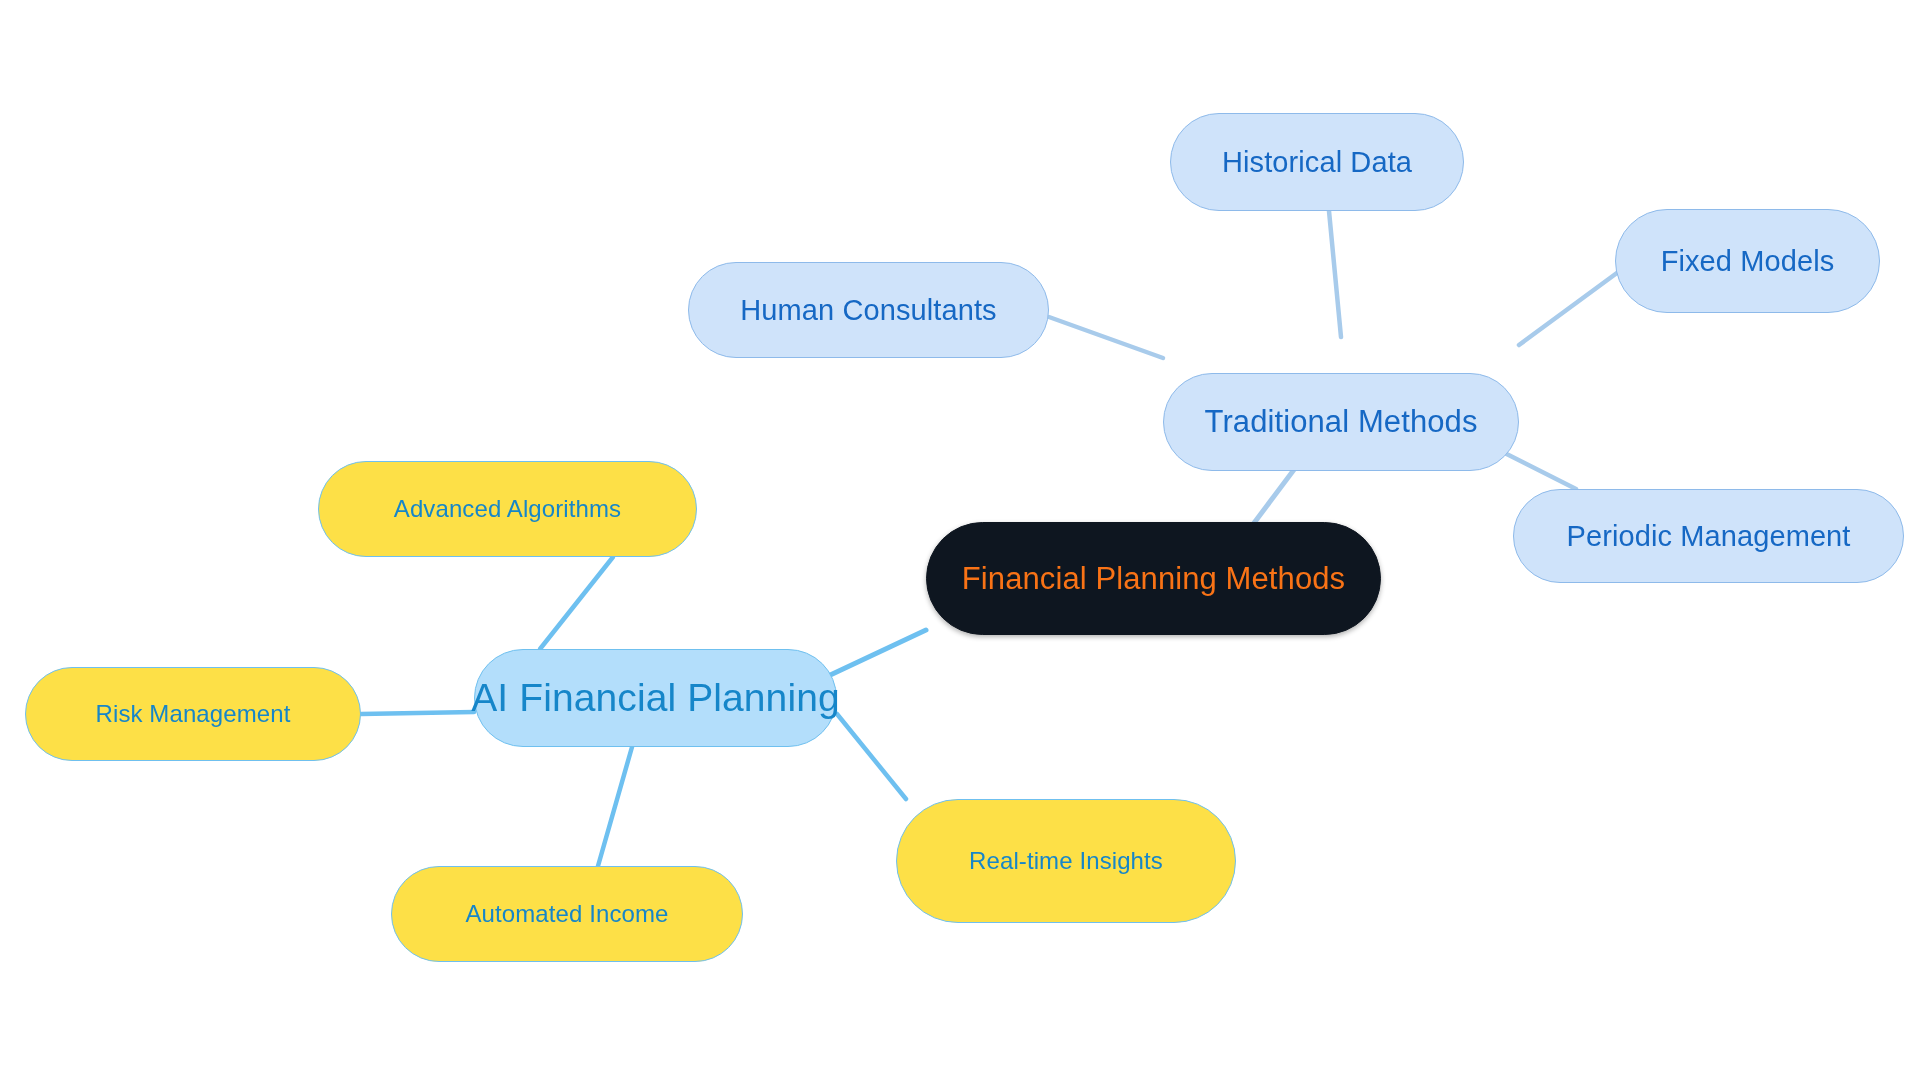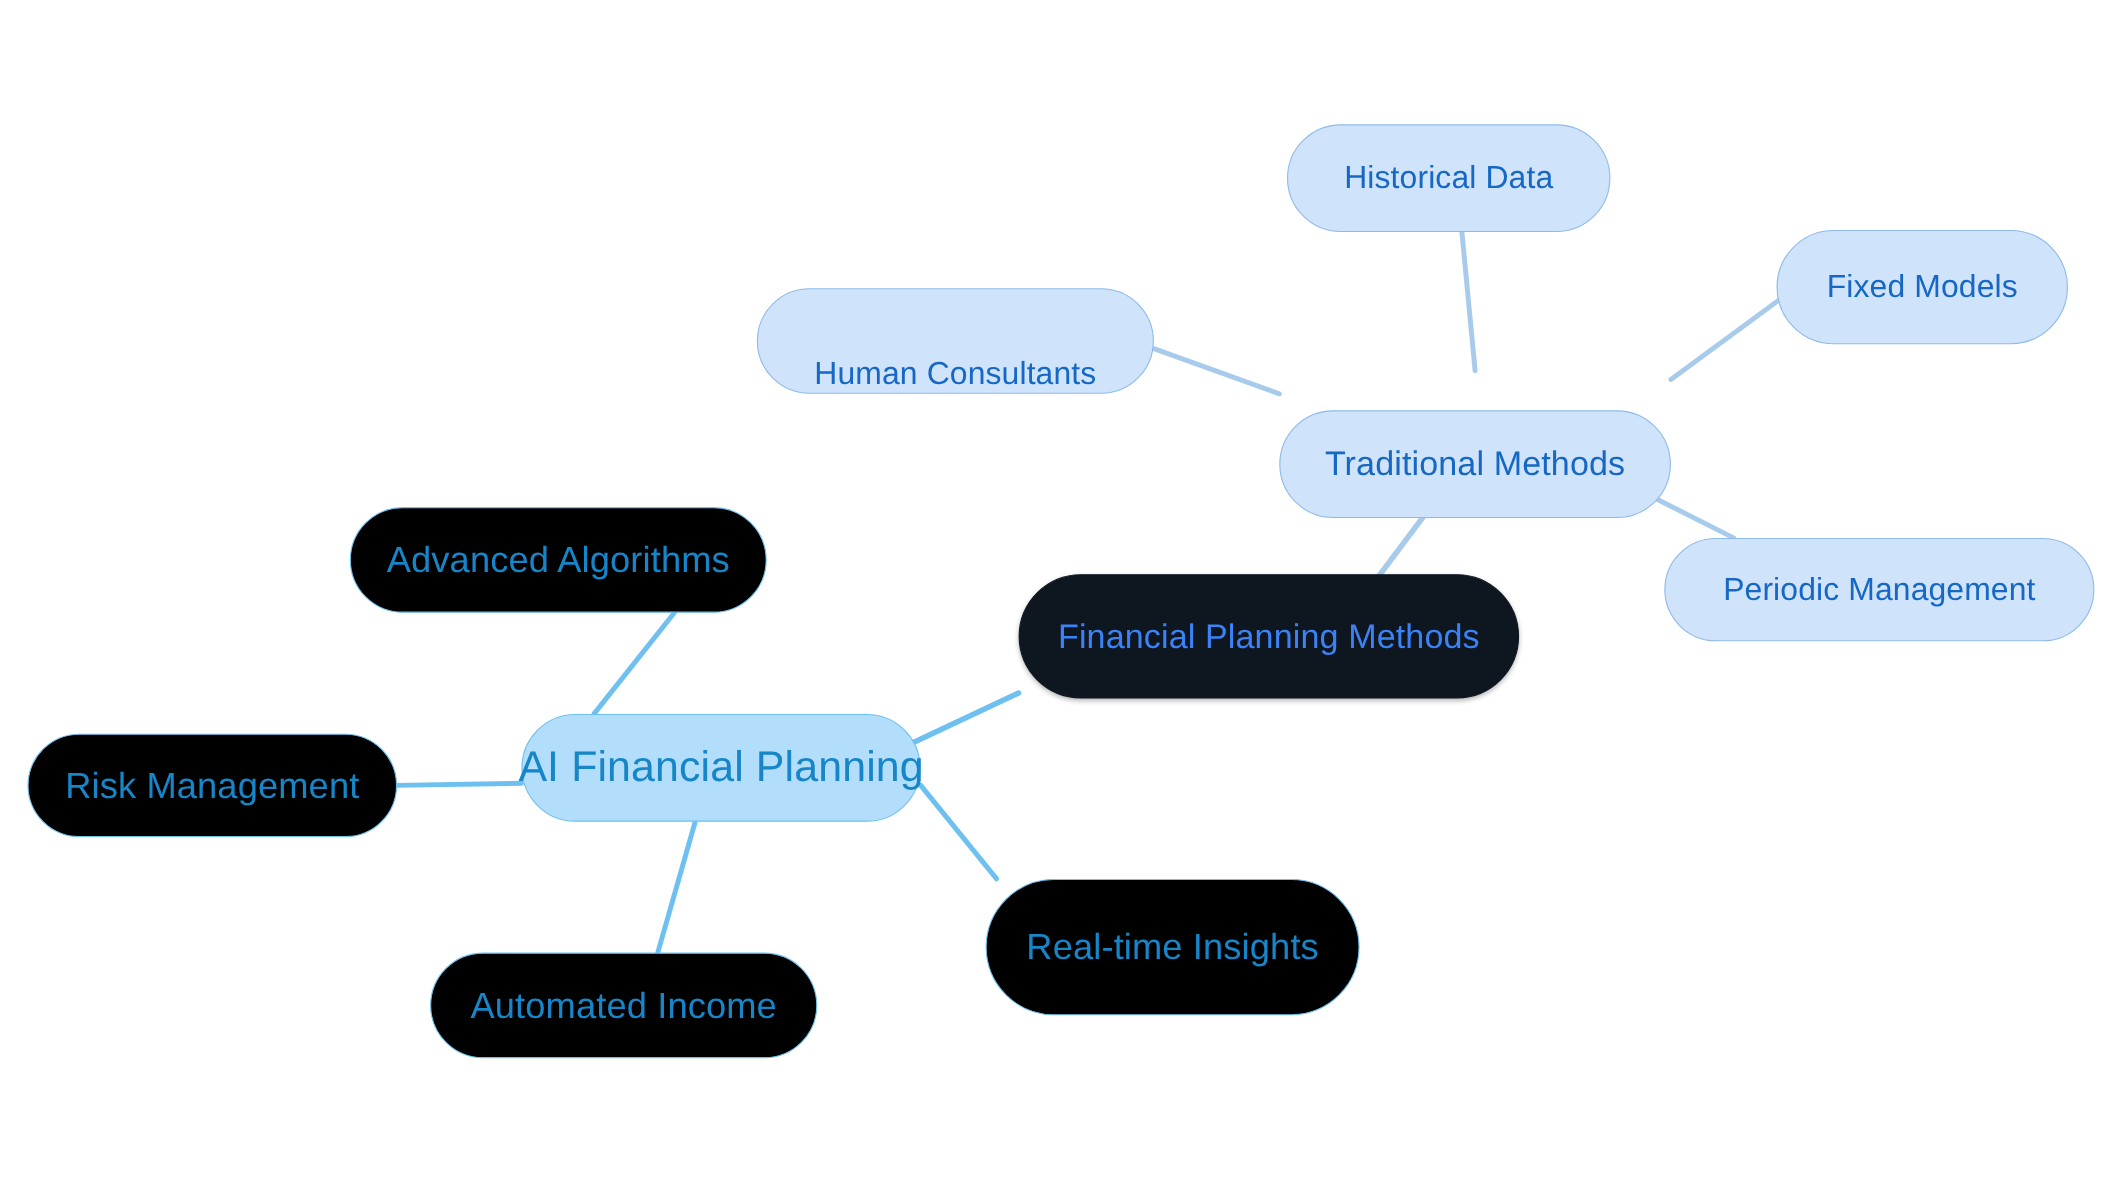--- a/index.html
+++ b/index.html
@@ -32,21 +32,21 @@
     box-sizing: border-box;
     display: flex;
     align-items: center;
     justify-content: center;
     border-radius: 999px;
     white-space: nowrap;
     letter-spacing: 0.1px;
   }
   .node-root {
     background: #0e1620;
-    color: #3b82f6;
+    color: #f97316;
     border: 1px solid #0e1620;
     font-size: 31px;
     box-shadow: 0 2px 5px rgba(0,0,0,0.30);
   }
   .node-branch-trad {
     background: #cfe3fa;
     border: 1.6px solid #8ebaea;
     color: #1668c4;
     font-size: 31px;
   }
@@ -56,24 +56,24 @@
     color: #1668c4;
     font-size: 29px;
   }
   .node-branch-ai {
     background: #b3defb;
     border: 1.6px solid #6fc0ef;
     color: #1686c9;
     font-size: 39px;
   }
   .node-leaf-ai {
-    background: #000000;
+    background: #fde047;
     border: 1.6px solid #6fc0ef;
     color: #1686c9;
-    font-size: 33px;
+    font-size: 24px;
   }
 </style>
 </head>
 <body>
 
 <div id="mindmap-canvas">
 
   <svg class="edges" viewBox="0 0 1920 1083" preserveAspectRatio="none" aria-hidden="true">
       <line x1="1230" y1="555" x2="1320" y2="435" stroke="#a8cbeb" stroke-width="5" stroke-linecap="round"></line>
       <line x1="1341" y1="337" x2="1329" y2="211" stroke="#a8cbeb" stroke-width="4.5" stroke-linecap="round"></line>
@@ -87,21 +87,21 @@
       <line x1="837" y1="714" x2="906" y2="799" stroke="#6ec0f0" stroke-width="4.5" stroke-linecap="round"></line>
     </svg>
 
   <div id="node-layer">
       <div class="node node-leaf-trad" style="left: 1170px; top: 113px; width: 294px; height: 98px;">
         <span>Historical Data</span>
       </div>
       <div class="node node-leaf-trad" style="left: 1615px; top: 209px; width: 265px; height: 104px;">
         <span>Fixed Models</span>
       </div>
-      <div class="node node-leaf-trad" style="left: 688px; top: 262px; width: 361px; height: 96px; align-items: flex-end;">
+      <div class="node node-leaf-trad" style="left: 688px; top: 262px; width: 361px; height: 96px;">
         <span>Human Consultants</span>
       </div>
       <div class="node node-leaf-trad" style="left: 1513px; top: 489px; width: 391px; height: 94px;">
         <span>Periodic Management</span>
       </div>
       <div class="node node-leaf-ai" style="left: 318px; top: 461px; width: 379px; height: 96px;">
         <span>Advanced Algorithms</span>
       </div>
       <div class="node node-leaf-ai" style="left: 25px; top: 667px; width: 336px; height: 94px;">
         <span>Risk Management</span>

